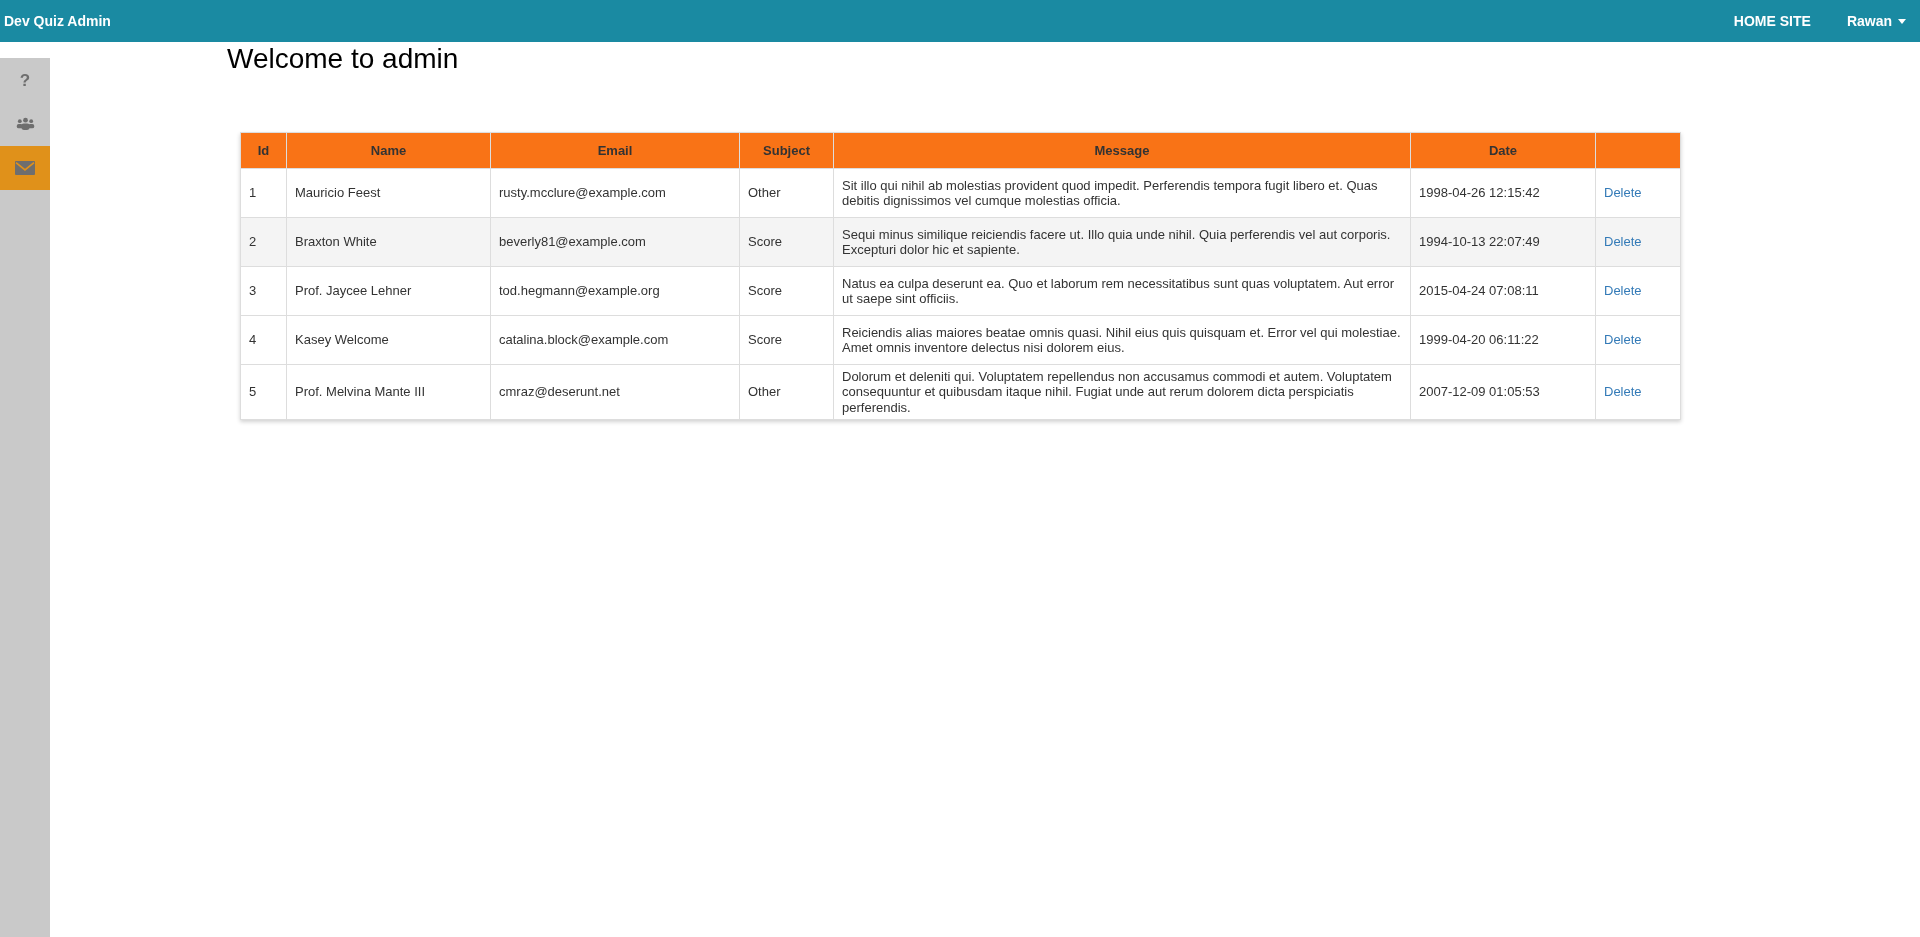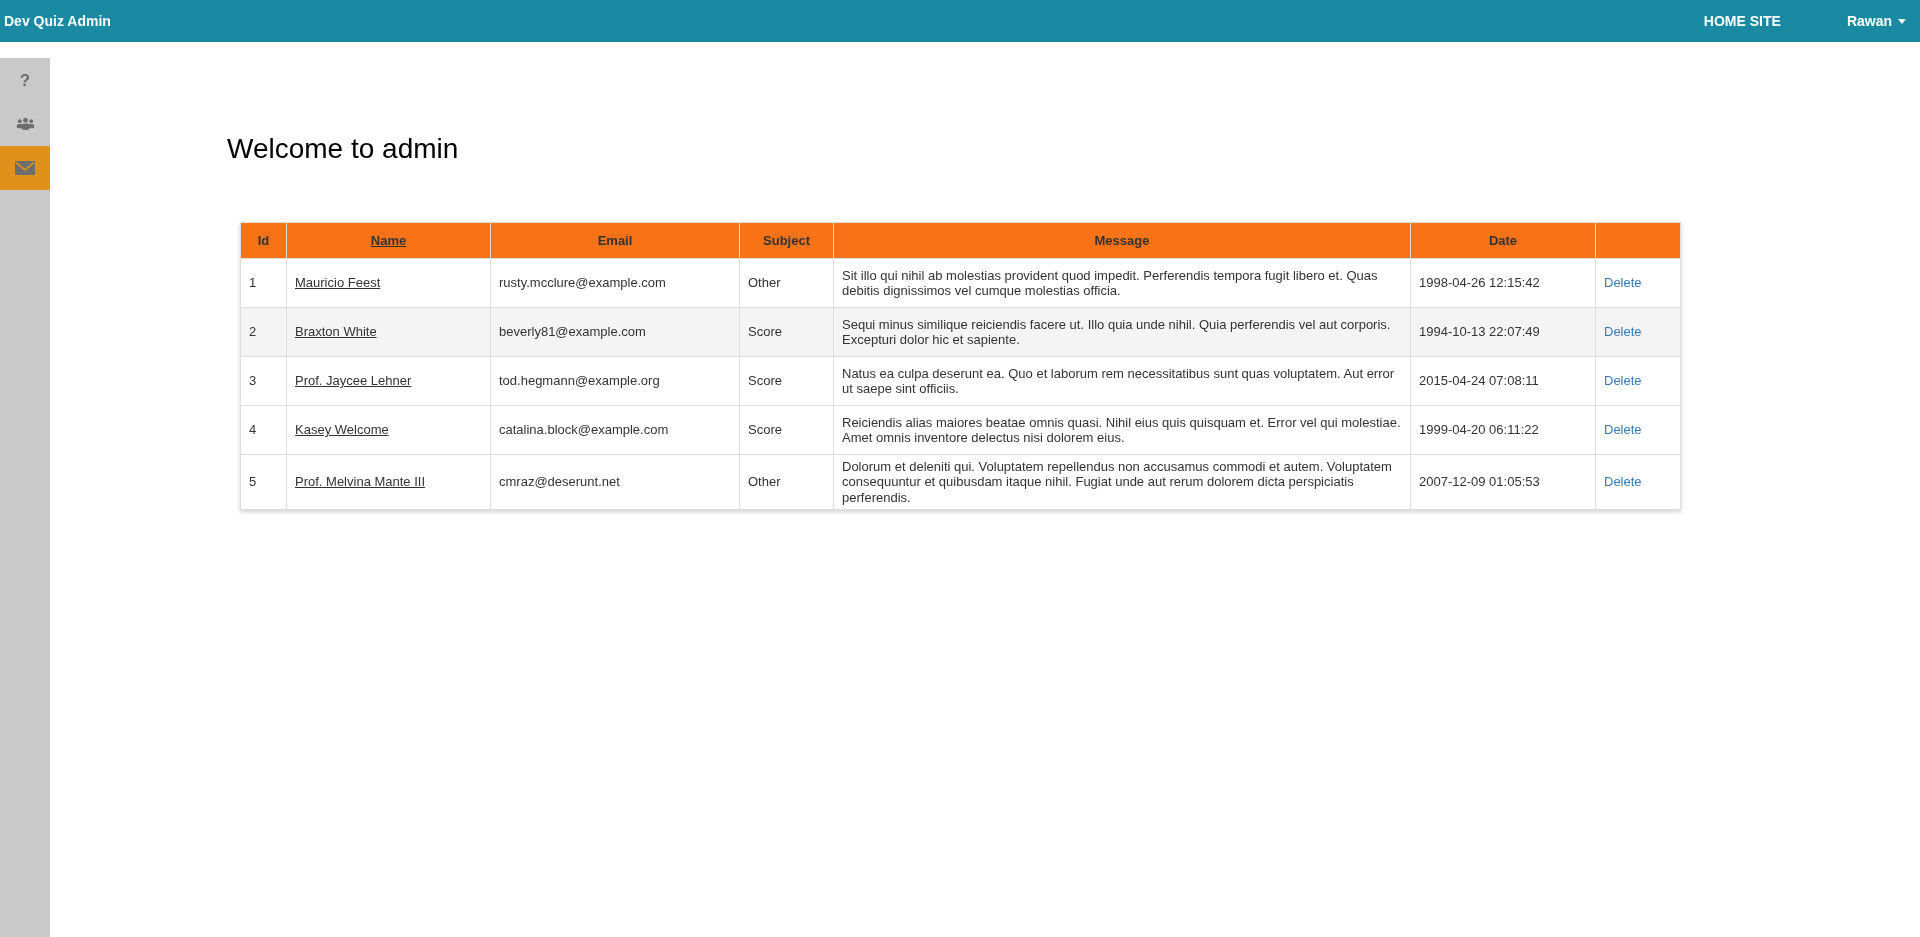--- a/index.html
+++ b/index.html
@@ -36,21 +36,20 @@
     gap: 36px;
   }
   .navbar .nav-link {
     font-size: 14px;
     font-weight: 700;
     color: #fff;
     text-decoration: none;
     cursor: pointer;
     display: flex;
     align-items: center;
-    margin-left: 30px;
   }
   .caret {
     display: inline-block;
     width: 0; height: 0;
     margin-left: 6px;
     border-left: 4px solid transparent;
     border-right: 4px solid transparent;
     border-top: 5px solid #fff;
   }
 
@@ -76,21 +75,20 @@
   }
   .sidebar-item .qmark {
     font-size: 17px;
     font-weight: 700;
     line-height: 1;
   }
 
   
   .main {
     margin-left: 50px;
-    padding-top: 90px;
     padding-left: 177px;
   }
   .page-title {
     margin: 0;
     font-size: 28px;
     font-weight: 400;
     line-height: 33px;
     color: #000;
   }
   .table-wrap {
@@ -120,21 +118,21 @@
     vertical-align: middle;
     text-align: left;
     line-height: 1.18;
     color: #333;
     overflow: hidden;
   }
   .data-table tbody tr { height: 49px; background: #fff; }
   .data-table tbody tr.highlight { background: var(--row-highlight, #f4f4f4); }
 
   .col-0 { width: 46px; }
-  .col-1 { width: 204px; text-decoration: underline; }
+  .col-1 { width: 204px; }
   .col-2 { width: 249px; }
   .col-3 { width: 94px; }
   .col-4 { width: 577px; }
   .col-5 { width: 185px; }
   .col-6 { width: 85px; margin-top: 28px; }
 
   .delete-link {
     color: var(--link-color, #337ab7);
     text-decoration: none;
     cursor: pointer;

